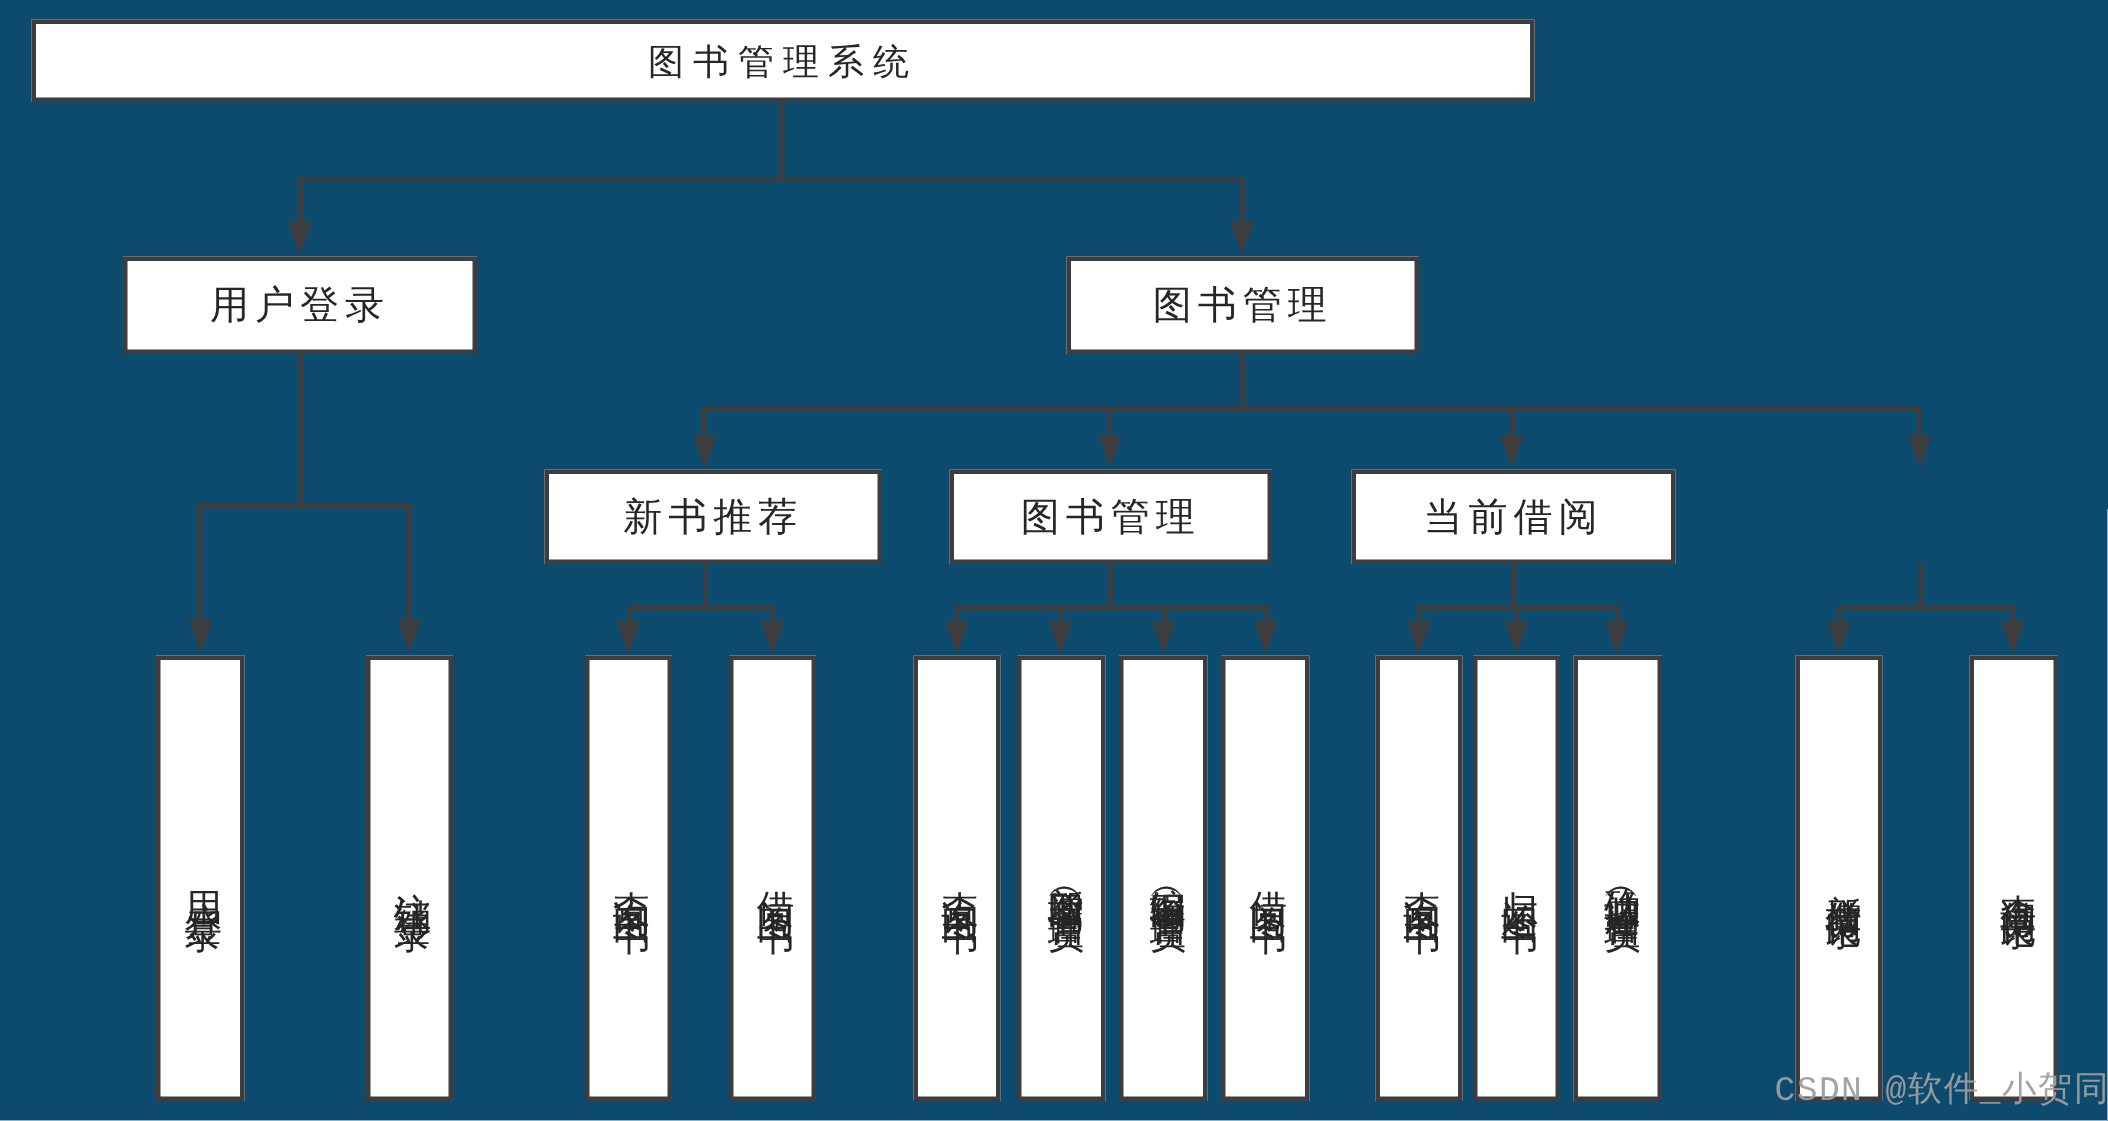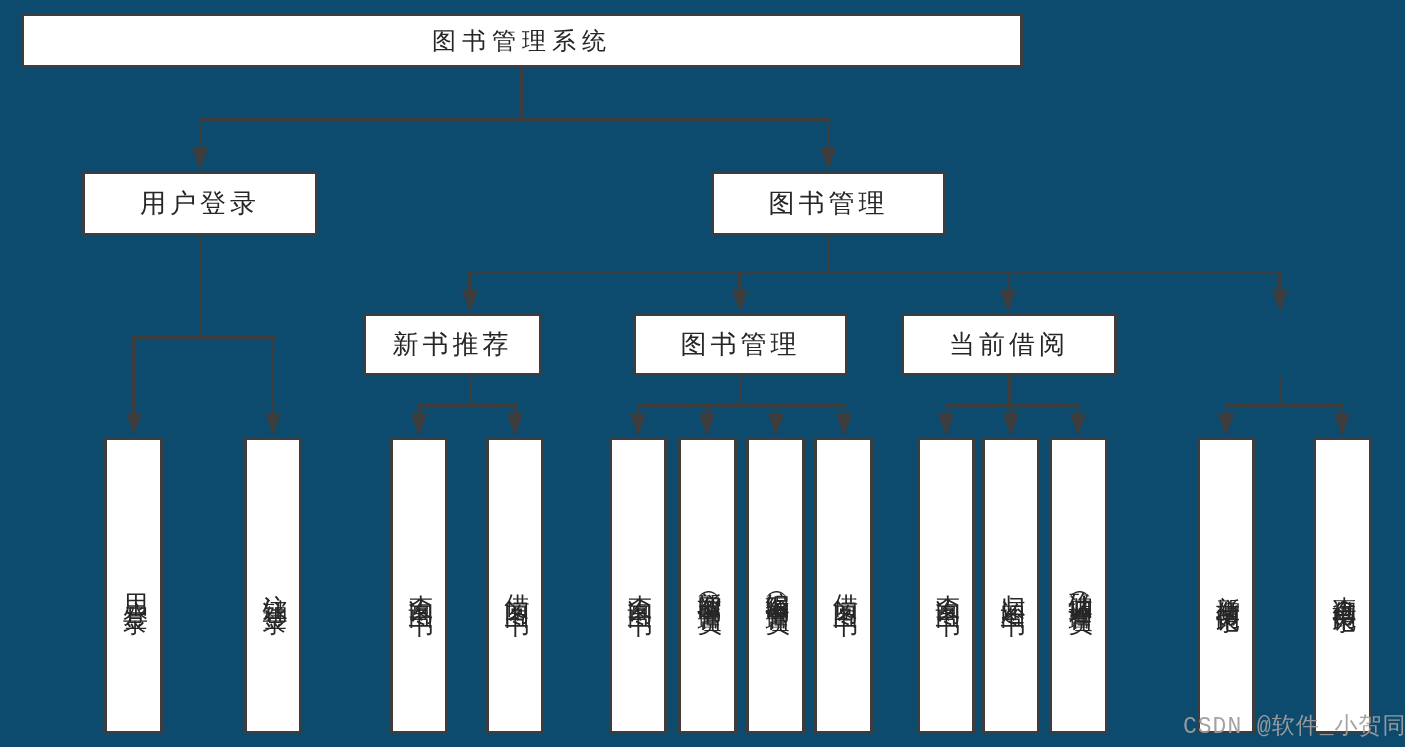--- a/index.html
+++ b/index.html
@@ -66,21 +66,21 @@
   <div class="hline" style="left:468px;top:271px;width:813px;"></div>
   <div class="vline" style="left:468px;top:271px;height:22px;"></div>
   <div class="arrow" style="left:462px;top:290px;"></div>
   <div class="vline" style="left:738px;top:271px;height:22px;"></div>
   <div class="arrow" style="left:732px;top:290px;"></div>
   <div class="vline" style="left:1007px;top:271px;height:22px;"></div>
   <div class="arrow" style="left:1000px;top:290px;"></div>
   <div class="vline" style="left:1278px;top:271px;height:22px;"></div>
   <div class="arrow" style="left:1272px;top:290px;"></div>
 
-  <div class="box box-h" style="left:363px;top:313px;width:179px;height:63px;">
+  <div class="box box-h" style="left:363px;top:313px;width:225px;height:63px;">
     <span>新书推荐</span>
   </div>
   <div class="box box-h" style="left:633px;top:313px;width:215px;height:63px;">
     <span>图书管理</span>
   </div>
   <div class="box box-h" style="left:901px;top:313px;width:216px;height:63px;">
     <span>当前借阅</span>
   </div>
 
   <div class="vline" style="left:469px;top:376px;height:32px;"></div>

